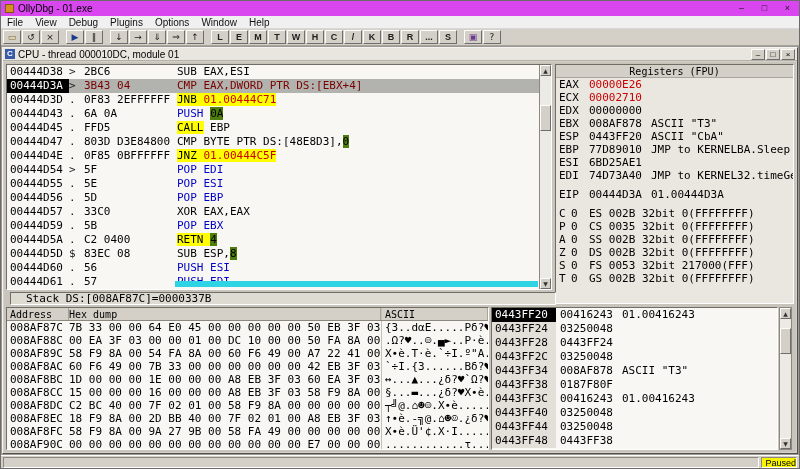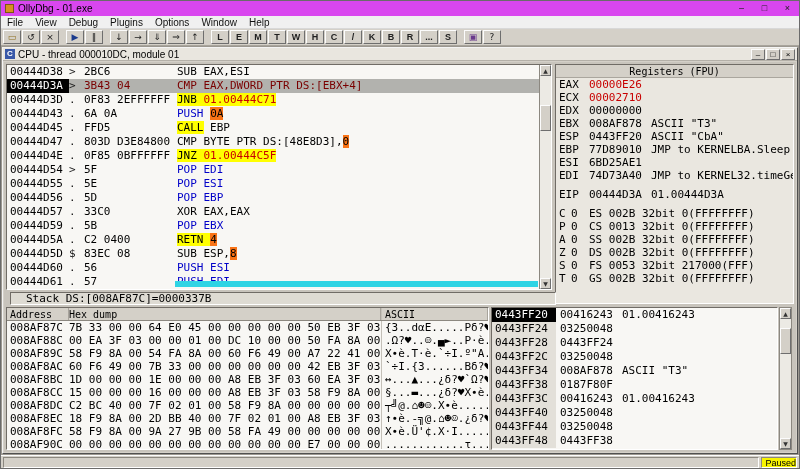--- a/index.html
+++ b/index.html
@@ -56,21 +56,21 @@
   .c-addr { width:62px; padding-left:3px; flex:0 0 auto; }
   .c-addr.eip { background:#000; color:#fff; }
   .c-mark { width:15px; flex:0 0 auto; color:#202020; }
   .c-bytes { width:93px; flex:0 0 auto; }
   .c-instr { flex:1 1 auto; overflow:hidden; }
   .sel .c-bytes, .sel .c-instr { color:#7a0000; }
   .t-p   { color:#000; }
   .t-st  { color:#0000c8; }
   .t-hl  { background:#ffff00; color:#000;margin-top:28px; }
   .t-hlr { background:#ffff00; color:#c80000; }
-  .t-imm { background:#f97316; color:#000; }
+  .t-imm { background:#4d7c0f; color:#000; }
   .t-sel { color:#7a0000; }
   .cyanbar { position:absolute; left:168px; right:13px; bottom:2px; height:6px; background:#2fd4e4; }
 
   
   .vscroll { position:absolute; top:0; right:0; bottom:0; width:12px; background:#eceae4;
              border-left:1px solid #8c8880; }
   .sb { position:absolute; left:0; width:11px; height:11px; background:#d4d0c8; border:1px solid;
         border-color:#fcfcfc #6e6e6e #6e6e6e #fcfcfc; font-size:6px; line-height:9px; text-align:center;
         color:#333; font-family:"DejaVu Sans",sans-serif; }
   .sb.up { top:0; } .sb.dn { bottom:0; }
@@ -251,21 +251,21 @@
               <div class="reg-row"><span class="reg-name">EDX</span><span class="reg-value">00000000</span></div>
               <div class="reg-row"><span class="reg-name">EBX</span><span class="reg-value">008AF878</span><span class="reg-comment">ASCII "T3"</span></div>
               <div class="reg-row"><span class="reg-name">ESP</span><span class="reg-value">0443FF20</span><span class="reg-comment">ASCII "CbA"</span></div>
               <div class="reg-row"><span class="reg-name">EBP</span><span class="reg-value">77D89010</span><span class="reg-comment">JMP to KERNELBA.Sleep</span></div>
               <div class="reg-row"><span class="reg-name">ESI</span><span class="reg-value">6BD25AE1</span></div>
               <div class="reg-row"><span class="reg-name">EDI</span><span class="reg-value">74D73A40</span><span class="reg-comment">JMP to KERNEL32.timeGetTi</span></div>
               <div class="reg-gap"></div>
               <div class="reg-row"><span class="reg-name">EIP</span><span class="reg-value">00444D3A</span><span class="reg-comment">01.00444D3A</span></div>
               <div class="reg-gap"></div>
               <div class="reg-row"><span class="fl-n">C</span><span class="fl-v">0</span><span class="fl-s">ES 002B 32bit 0(FFFFFFFF)</span></div>
-              <div class="reg-row"><span class="fl-n">P</span><span class="fl-v">0</span><span class="fl-s">CS 0013 32bit 0(FFFFFFFF)</span></div>
+              <div class="reg-row"><span class="fl-n">P</span><span class="fl-v">0</span><span class="fl-s">CS 0035 32bit 0(FFFFFFFF)</span></div>
               <div class="reg-row"><span class="fl-n">A</span><span class="fl-v">0</span><span class="fl-s">SS 002B 32bit 0(FFFFFFFF)</span></div>
               <div class="reg-row"><span class="fl-n">Z</span><span class="fl-v">0</span><span class="fl-s">DS 002B 32bit 0(FFFFFFFF)</span></div>
               <div class="reg-row"><span class="fl-n">S</span><span class="fl-v">0</span><span class="fl-s">FS 0053 32bit 217000(FFF)</span></div>
               <div class="reg-row"><span class="fl-n">T</span><span class="fl-v">0</span><span class="fl-s">GS 002B 32bit 0(FFFFFFFF)</span></div>
             </div>
         </div>
 
         <div class="infobar">
           <span>Stack DS:[008AF87C]=0000337B</span>
         </div>

